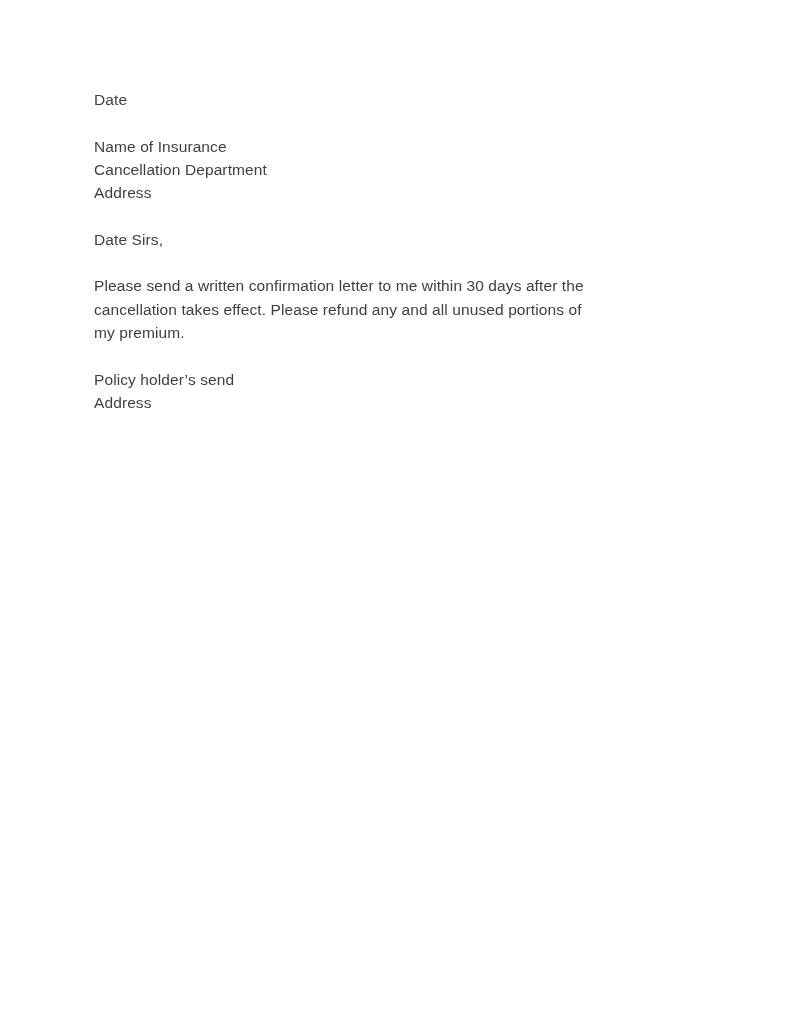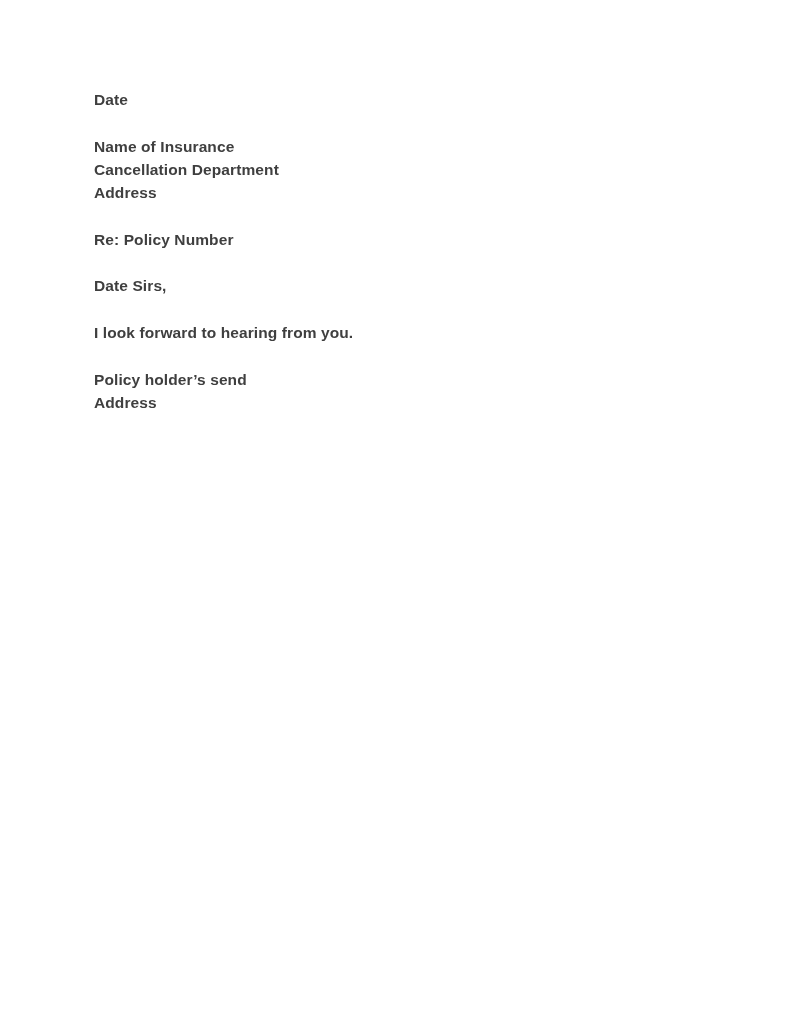--- a/index.html
+++ b/index.html
@@ -21,44 +21,44 @@
     top: 88px;
     left: 94px;
     width: 580px;
     font-size: 15.5px;
     line-height: 23.3px;
     letter-spacing: 0.1px;
   }
   .letter-block {
     margin: 23.3px 0 0 0;
     white-space: pre-line; 
-    font-weight: bold;
   }
   .letter-block:first-child {
     margin-top: 0;
   }
 </style>
 </head>
 <body>
 
 <div class="page">
   <div class="letter-content">
 
     <div class="letter-block">Date</div>
 
     <div class="letter-block">Name of Insurance
 Cancellation Department
 Address</div>
 
-    <div class="letter-block">Re: Policy Number</div>
 
     <div class="letter-block">Date Sirs,</div>
 
 
+    <div class="letter-block">Please send a written confirmation letter to me within 30 days after the
+cancellation takes effect. Please refund any and all unused portions of
+my premium.</div>
 
-    <div class="letter-block">I look forward to hearing from you.</div>
 
 
     <div class="letter-block">Policy holder’s send
 Address</div>
 
   </div>
 </div>
 
 </body></html>

